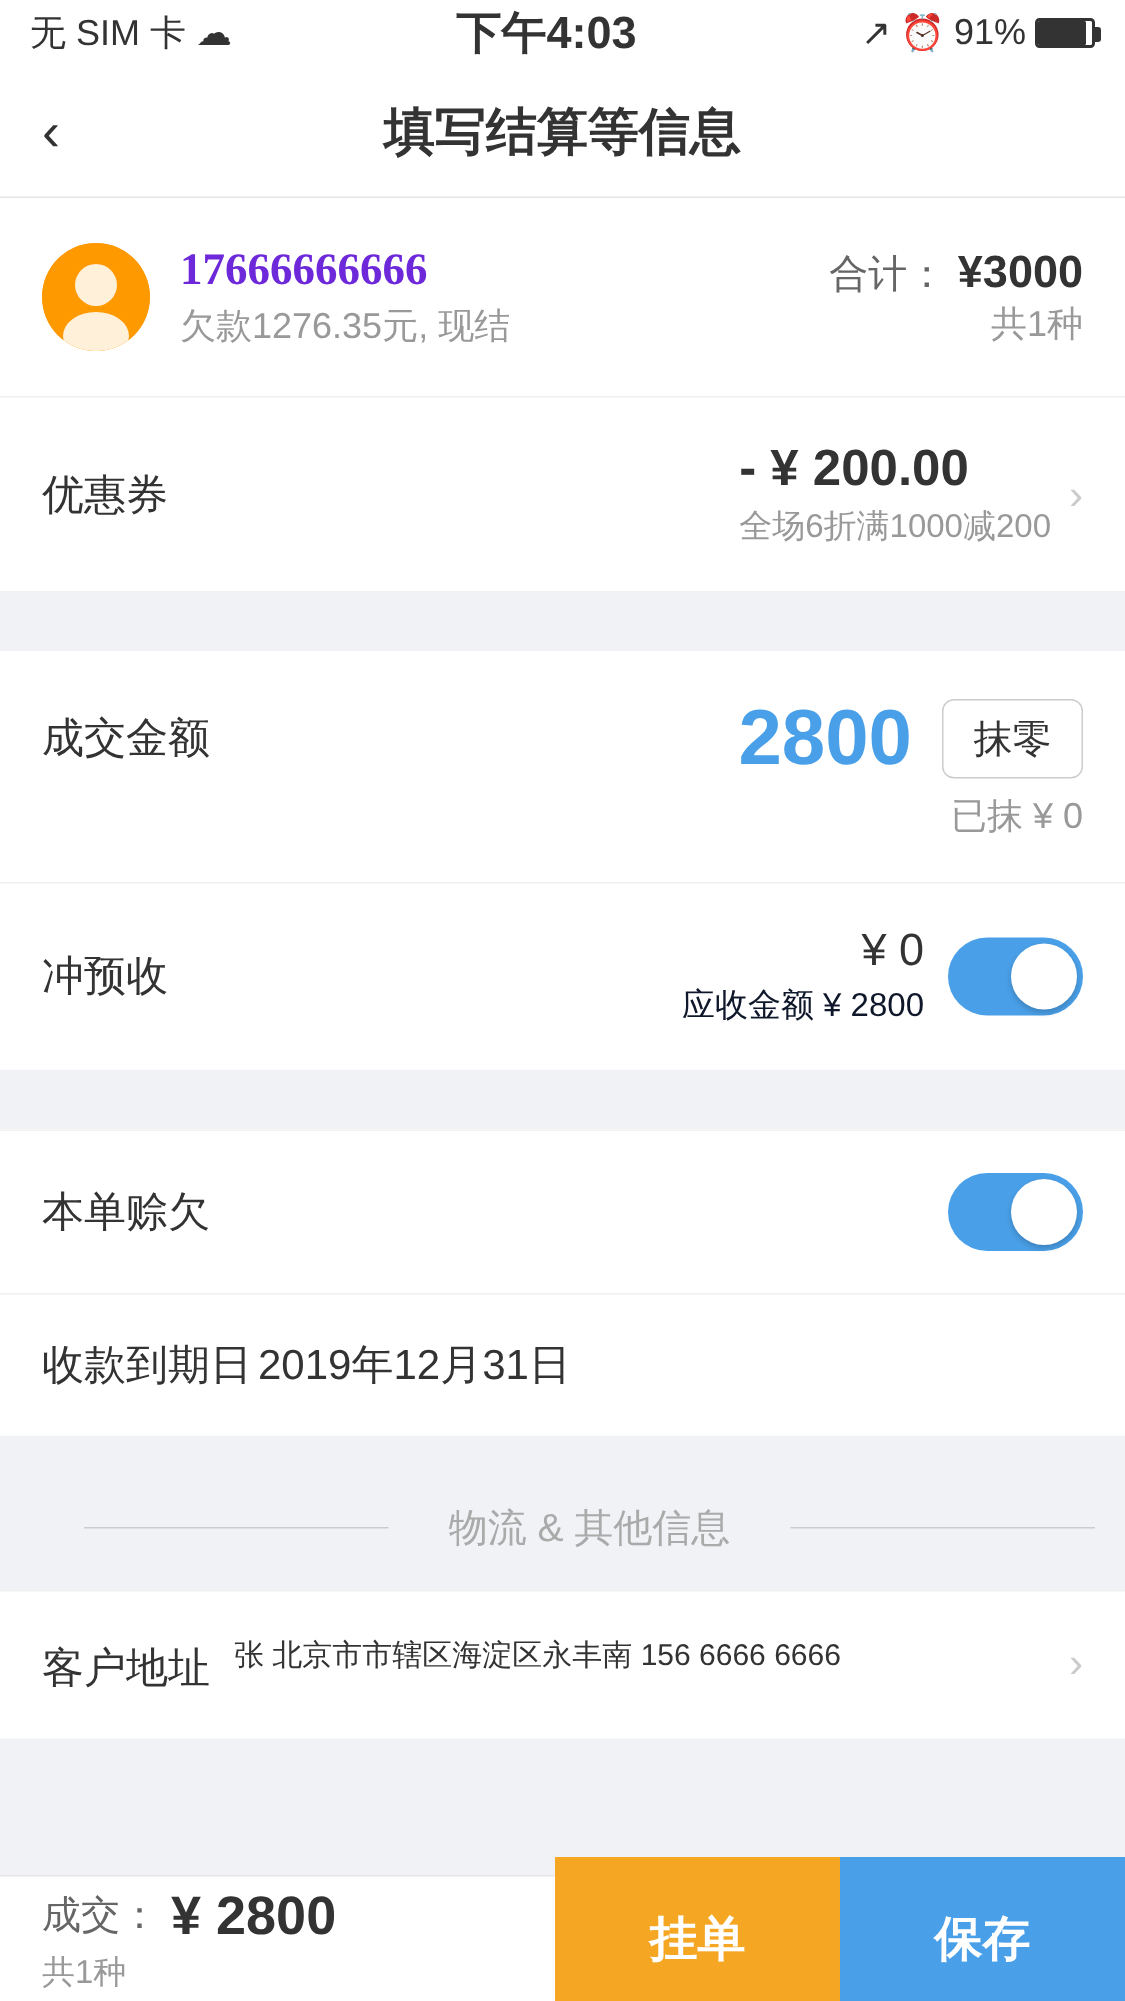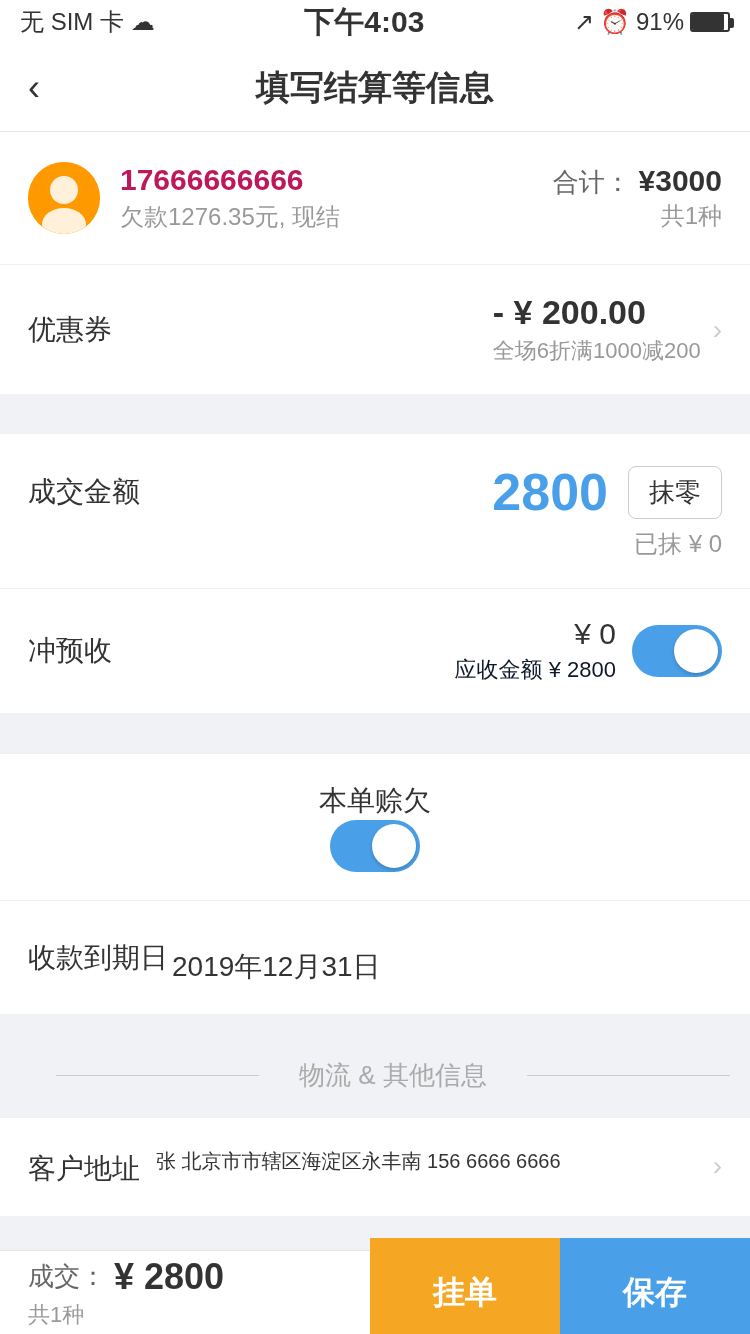--- a/index.html
+++ b/index.html
@@ -120,21 +120,22 @@
       border-radius: 50%;
       background: #f90;
       display: flex;
       align-items: center;
       justify-content: center;
       overflow: hidden;
     }
     .customer-name {
       font-size: 30px;
       font-weight: 600;
-      color: #be185d;
+      color: #6d28d9;
+      font-family: Liberation Serif, serif;
     }
     .customer-sub {
       font-size: 24px;
       color: #999;
       margin-top: 4px;
     }
     .customer-right {
       text-align: right;
     }
     .total-label {
@@ -286,21 +287,20 @@
     }
 
     
     .bad-debt-section {
       background: #fff;
       padding: 28px 28px;
       border-top: 1px solid #f0f0f0;
       display: flex;
       align-items: center;
       justify-content: space-between;
-      flex-direction: column;
     }
     .bad-debt-label {
       font-size: 28px;
       color: #333;
     }
 
     
     .due-date-section {
       background: #fff;
       padding: 28px 28px;
@@ -309,21 +309,20 @@
       align-items: center;
       gap: 4px;
     }
     .due-date-label {
       font-size: 28px;
       color: #333;
     }
     .due-date-value {
       font-size: 28px;
       color: #333;
-      margin-top: 19px;
     }
 
     
     .logistics-divider {
       background: #f0f2f5;
       display: flex;
       align-items: center;
       justify-content: center;
       padding: 24px 0;
       gap: 20px;

